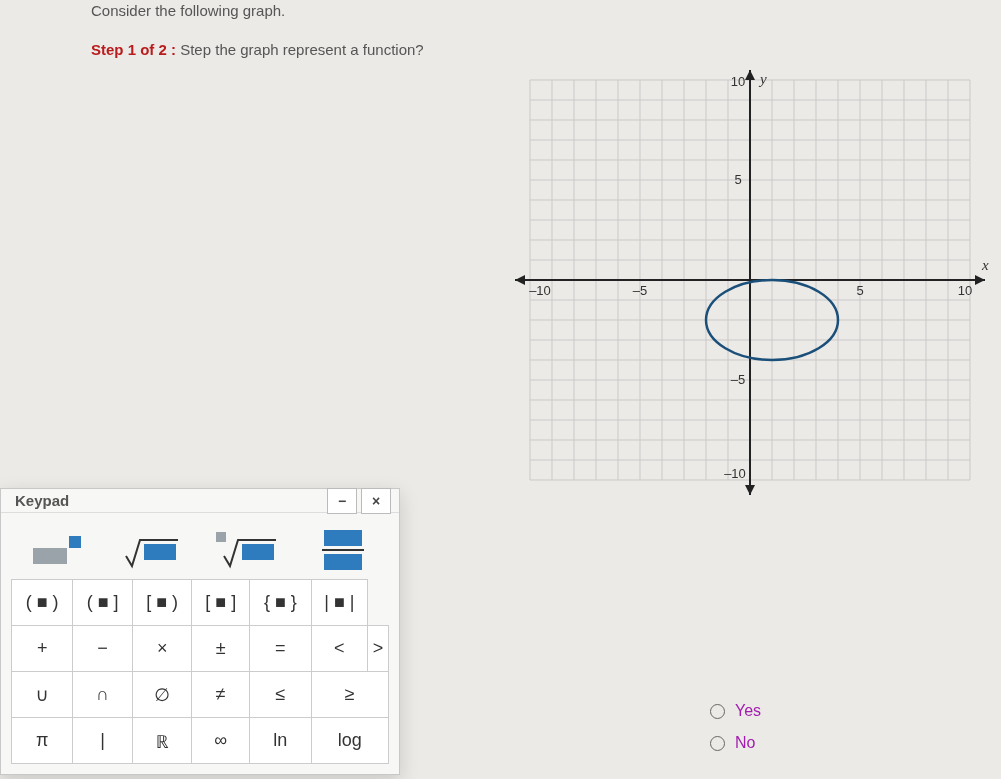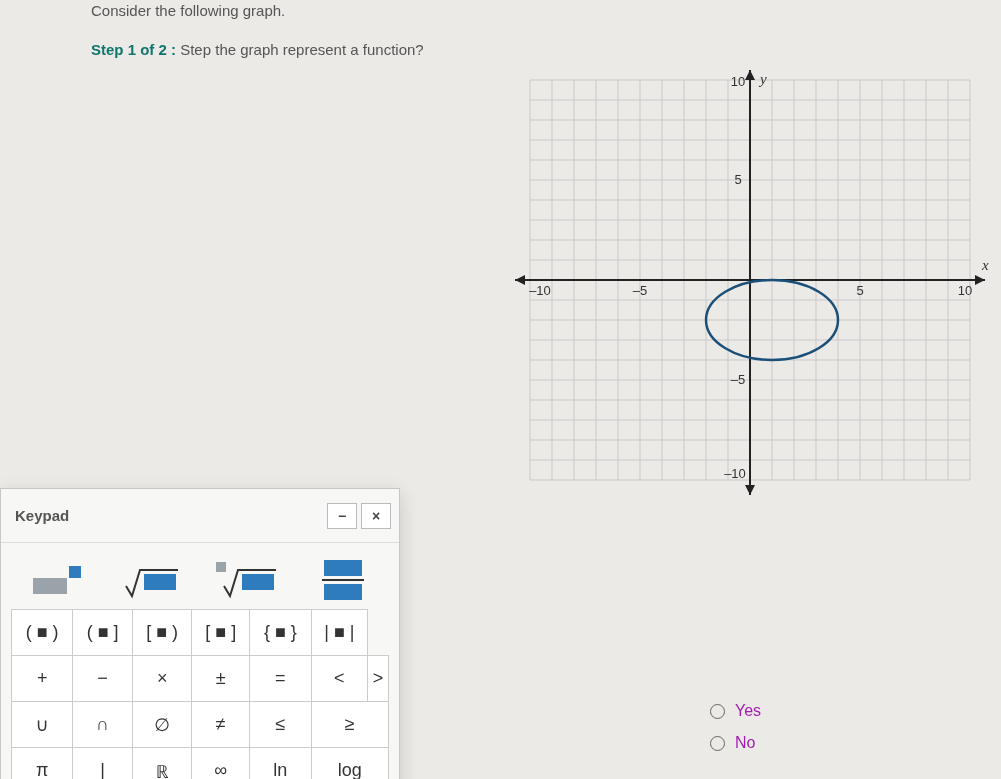--- a/index.html
+++ b/index.html
@@ -18,41 +18,41 @@
   }
   .prompt {
     font-size: 15px;
     color: #555;
     margin-bottom: 22px;
   }
   .step {
     font-size: 15px;
     color: #555;
   }
-  .step b { color: #0f766e; font-weight: bold; }
+  .step b { color: #b91c1c; font-weight: bold; }
   .graph-wrap {
     position: absolute;
     left: 510px;
     top: 70px;
     width: 480px;
     height: 430px;
   }
   .keypad-window {
     position: absolute;
     left: 0;
     top: 488px;
     width: 400px;
     background: #f7f7f5;
     border: 1px solid #c8c8c8;
     box-shadow: 0 6px 18px rgba(0,0,0,0.15);
   }
   .keypad-header {
     display: flex;
     align-items: center;
-    height: 54px;
+    height: 24px;
     padding: 0 8px 0 14px;
     border-bottom: 1px solid #ddd;
   }
   .keypad-title {
     flex: 1;
     font-size: 15px;
     color: #555;
     font-weight: bold;
   }
   .win-btn {

